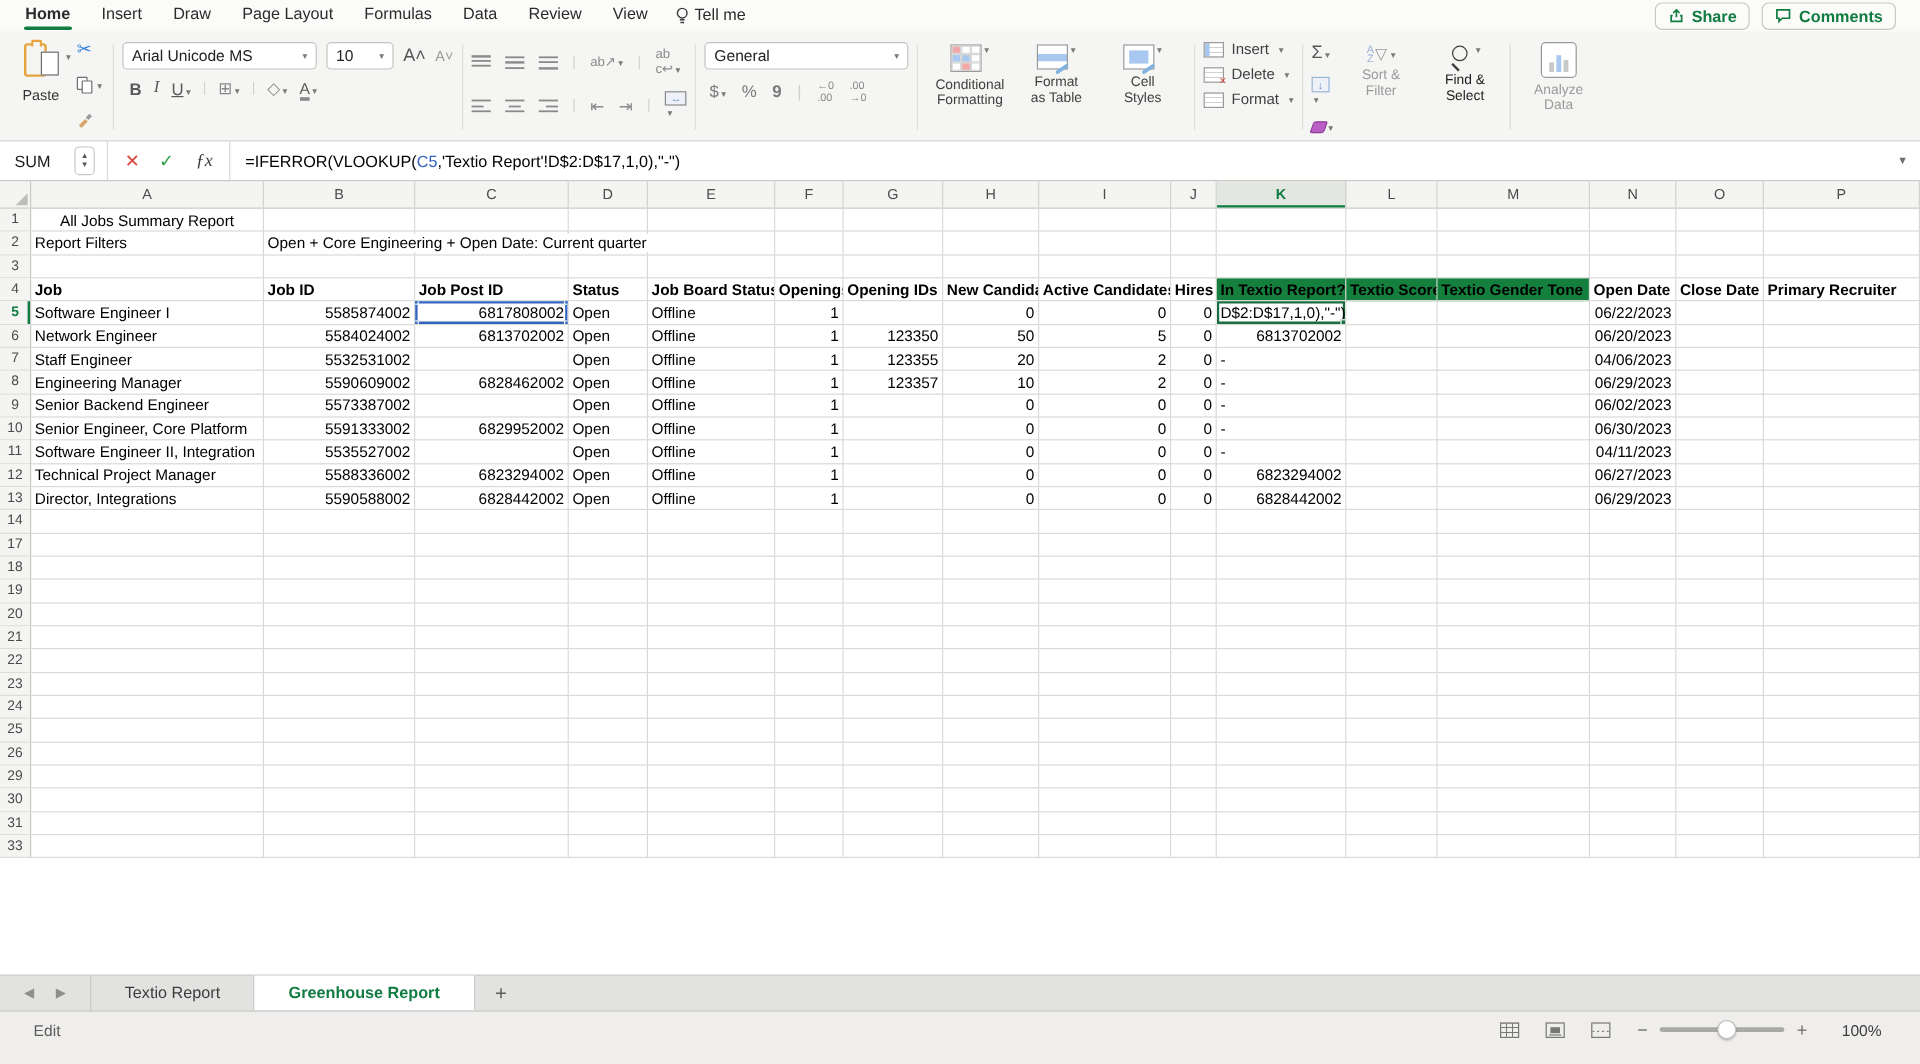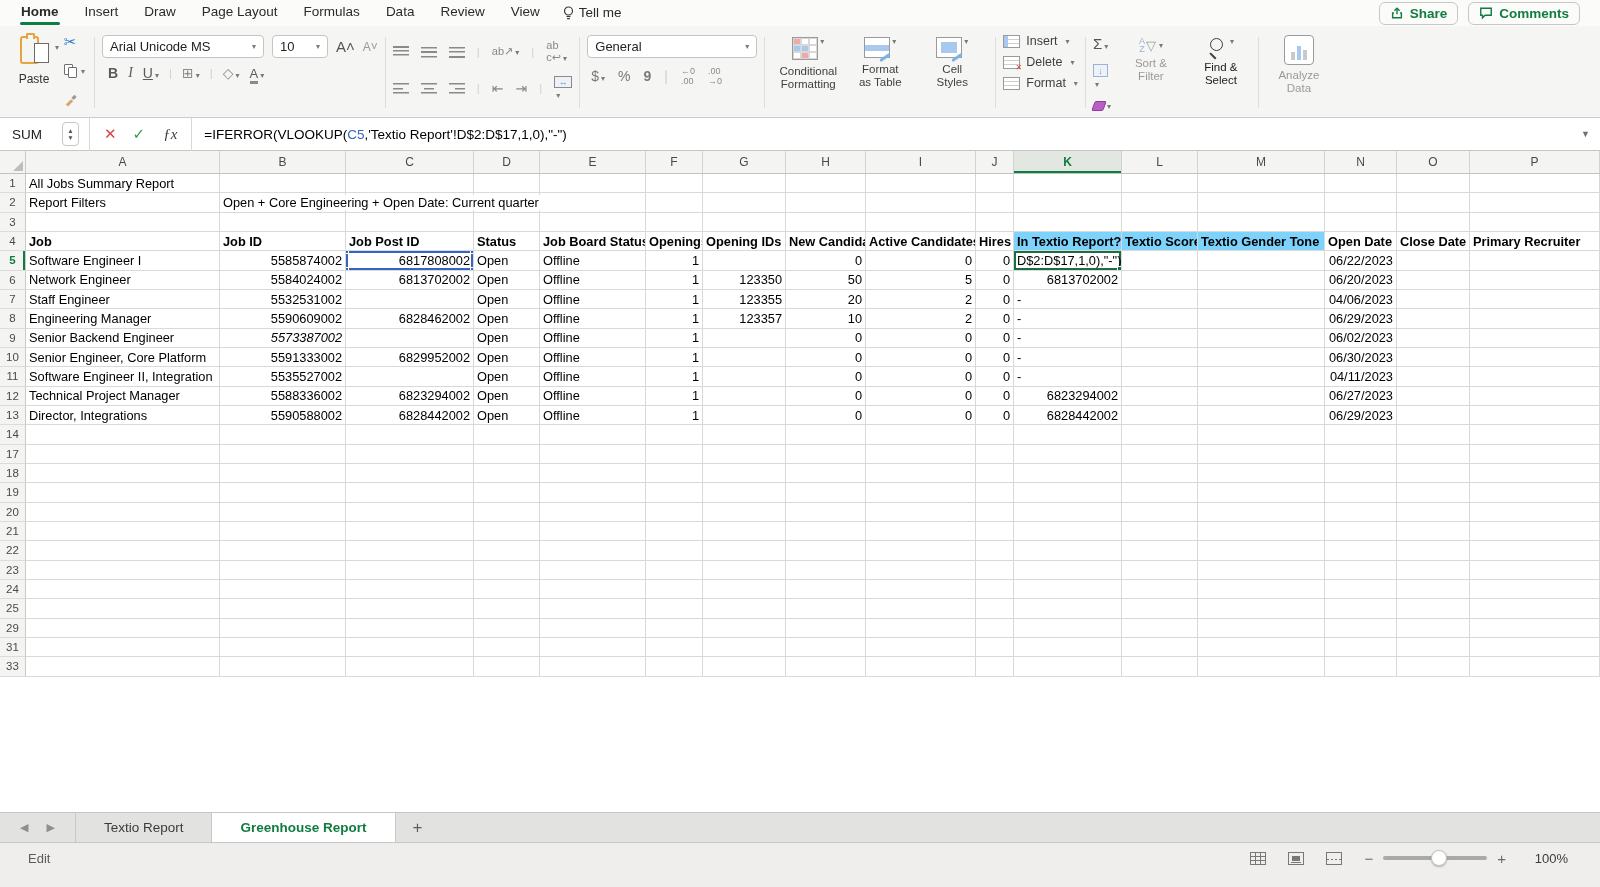--- a/index.html
+++ b/index.html
@@ -144,21 +144,21 @@
   .colh.active{background:#e3e7e2;color:#107C41;font-weight:700;box-shadow:inset 0 -2px 0 #107C41;}
   .gridbody{height:638px;overflow:hidden;background:#fff;position:relative;}
   .grow{display:flex;height:19.33px;}
   .rowh{width:26px;border-right:1px solid #c9c9c7;border-bottom:1px solid #dcdcda;background:#f4f4f2;
         font-size:11.5px;color:#4a4a4a;display:flex;align-items:center;justify-content:center;}
   .rowh.active{color:#107C41;font-weight:700;box-shadow:inset -2px 0 0 #107C41;}
   .cell{border-right:1px solid #d9d9d7;border-bottom:1px solid #d9d9d7;font-size:12.8px;color:#000;
         padding:0 3px;white-space:nowrap;overflow:hidden;display:flex;align-items:center;}
   .cell.r{justify-content:flex-end;}
   .cell.b{font-weight:700;}
-  .cell.hl{background:#7dd3fc;}
+  .cell.hl{background:#15803d;}
   .cell.ov{overflow:visible;position:relative;z-index:4;}
   .cell.ov span{background:#fff;display:inline-block;padding-right:2px;}
   .cell.ref{position:relative;z-index:3;box-shadow:inset 0 0 0 2px #3465c0;}
   .hndl{position:absolute;width:5px;height:5px;background:#3465c0;border:1px solid #fff;}
   .hndl.tl{left:-2px;top:-2px;}.hndl.tr{right:-2px;top:-2px;}
   .hndl.bl{left:-2px;bottom:-2px;}.hndl.br{right:-2px;bottom:-2px;}
   .cell.edit{position:relative;z-index:3;box-shadow:inset 0 0 0 2px #1a6e42;background:#fff;}
   .fillh{position:absolute;right:-1px;bottom:-1px;width:5px;height:5px;background:#1a6e42;border:1px solid #fff;}
 
   
@@ -455,21 +455,21 @@
       <div class="colh" style="width: 76px;">L</div>
       <div class="colh" style="width: 127px;">M</div>
       <div class="colh" style="width: 72px;">N</div>
       <div class="colh" style="width: 73px;">O</div>
       <div class="colh" style="width: 130px;">P</div>
     </div>
 </div>
 <div class="gridbody">
     <div class="grow">
       <div class="rowh">1</div>
-      <div class="cell" style="width: 194px;">
+      <div class="cell" style="width: 194px; justify-content: center;">
         <span>All Jobs Summary Report</span>
       </div>
       <div class="cell" style="width: 126px;"></div>
       <div class="cell" style="width: 128px;"></div>
       <div class="cell" style="width: 66px;"></div>
       <div class="cell" style="width: 106px;"></div>
       <div class="cell" style="width: 57px;"></div>
       <div class="cell" style="width: 83px;"></div>
       <div class="cell" style="width: 80px;"></div>
       <div class="cell" style="width: 110px;"></div>
@@ -745,21 +745,21 @@
         <span>06/29/2023</span>
       </div>
       <div class="cell" style="width: 73px;"></div>
       <div class="cell" style="width: 130px;"></div>
     </div>
     <div class="grow">
       <div class="rowh">9</div>
       <div class="cell" style="width: 194px;">
         <span>Senior Backend Engineer</span>
       </div>
-      <div class="cell r" style="width: 126px; font-style: italic;">
+      <div class="cell r" style="width: 126px;">
         <span>5573387002</span>
       </div>
       <div class="cell" style="width: 128px;"></div>
       <div class="cell" style="width: 66px;">
         <span>Open</span>
       </div>
       <div class="cell" style="width: 106px;">
         <span>Offline</span>
       </div>
       <div class="cell r" style="width: 57px;">
@@ -1132,21 +1132,59 @@
       <div class="cell" style="width: 110px;"></div>
       <div class="cell" style="width: 38px;"></div>
       <div class="cell" style="width: 108px;"></div>
       <div class="cell" style="width: 76px;"></div>
       <div class="cell" style="width: 127px;"></div>
       <div class="cell" style="width: 72px;"></div>
       <div class="cell" style="width: 73px;"></div>
       <div class="cell" style="width: 130px;"></div>
     </div>
     <div class="grow">
+      <div class="rowh">26</div>
+      <div class="cell" style="width: 194px;"></div>
+      <div class="cell" style="width: 126px;"></div>
+      <div class="cell" style="width: 128px;"></div>
+      <div class="cell" style="width: 66px;"></div>
+      <div class="cell" style="width: 106px;"></div>
+      <div class="cell" style="width: 57px;"></div>
+      <div class="cell" style="width: 83px;"></div>
+      <div class="cell" style="width: 80px;"></div>
+      <div class="cell" style="width: 110px;"></div>
+      <div class="cell" style="width: 38px;"></div>
+      <div class="cell" style="width: 108px;"></div>
+      <div class="cell" style="width: 76px;"></div>
+      <div class="cell" style="width: 127px;"></div>
+      <div class="cell" style="width: 72px;"></div>
+      <div class="cell" style="width: 73px;"></div>
+      <div class="cell" style="width: 130px;"></div>
+    </div>
+    <div class="grow">
       <div class="rowh">29</div>
+      <div class="cell" style="width: 194px;"></div>
+      <div class="cell" style="width: 126px;"></div>
+      <div class="cell" style="width: 128px;"></div>
+      <div class="cell" style="width: 66px;"></div>
+      <div class="cell" style="width: 106px;"></div>
+      <div class="cell" style="width: 57px;"></div>
+      <div class="cell" style="width: 83px;"></div>
+      <div class="cell" style="width: 80px;"></div>
+      <div class="cell" style="width: 110px;"></div>
+      <div class="cell" style="width: 38px;"></div>
+      <div class="cell" style="width: 108px;"></div>
+      <div class="cell" style="width: 76px;"></div>
+      <div class="cell" style="width: 127px;"></div>
+      <div class="cell" style="width: 72px;"></div>
+      <div class="cell" style="width: 73px;"></div>
+      <div class="cell" style="width: 130px;"></div>
+    </div>
+    <div class="grow">
+      <div class="rowh">30</div>
       <div class="cell" style="width: 194px;"></div>
       <div class="cell" style="width: 126px;"></div>
       <div class="cell" style="width: 128px;"></div>
       <div class="cell" style="width: 66px;"></div>
       <div class="cell" style="width: 106px;"></div>
       <div class="cell" style="width: 57px;"></div>
       <div class="cell" style="width: 83px;"></div>
       <div class="cell" style="width: 80px;"></div>
       <div class="cell" style="width: 110px;"></div>
       <div class="cell" style="width: 38px;"></div>

